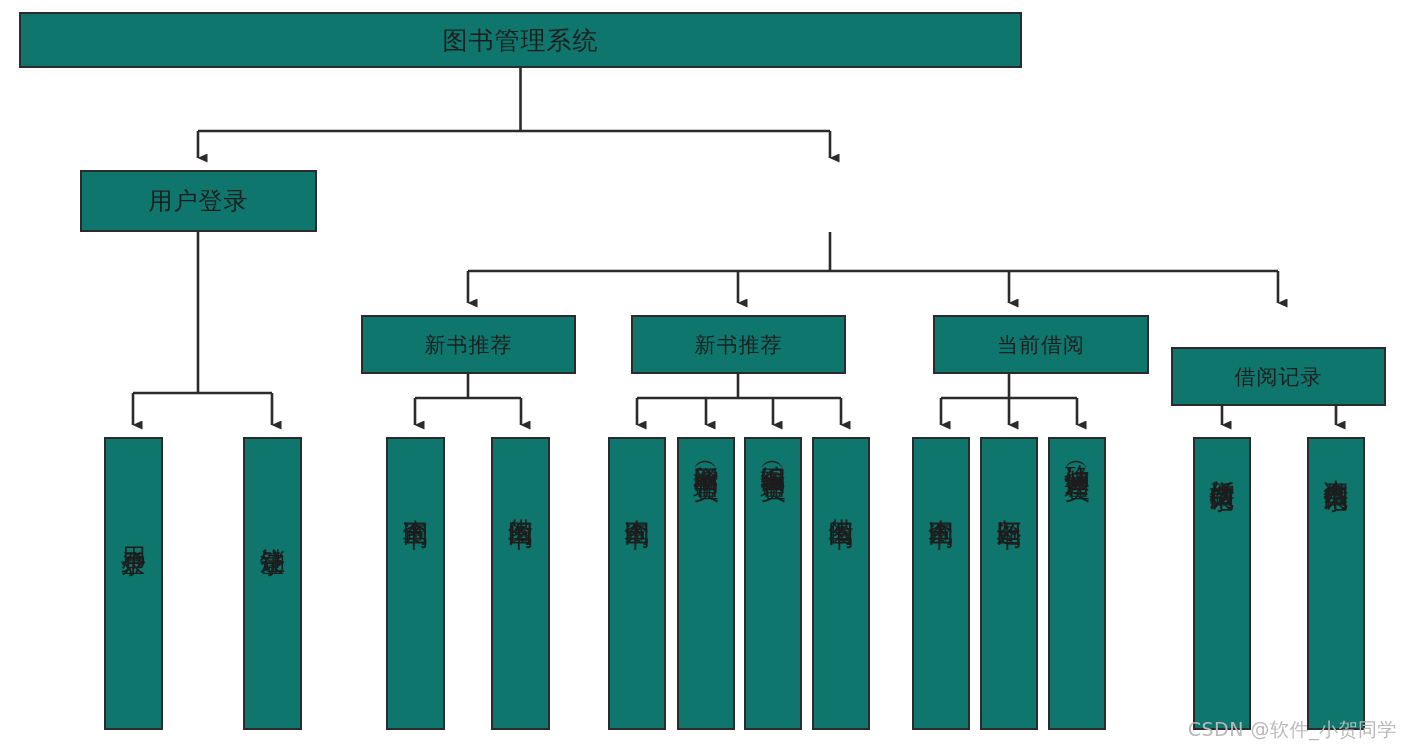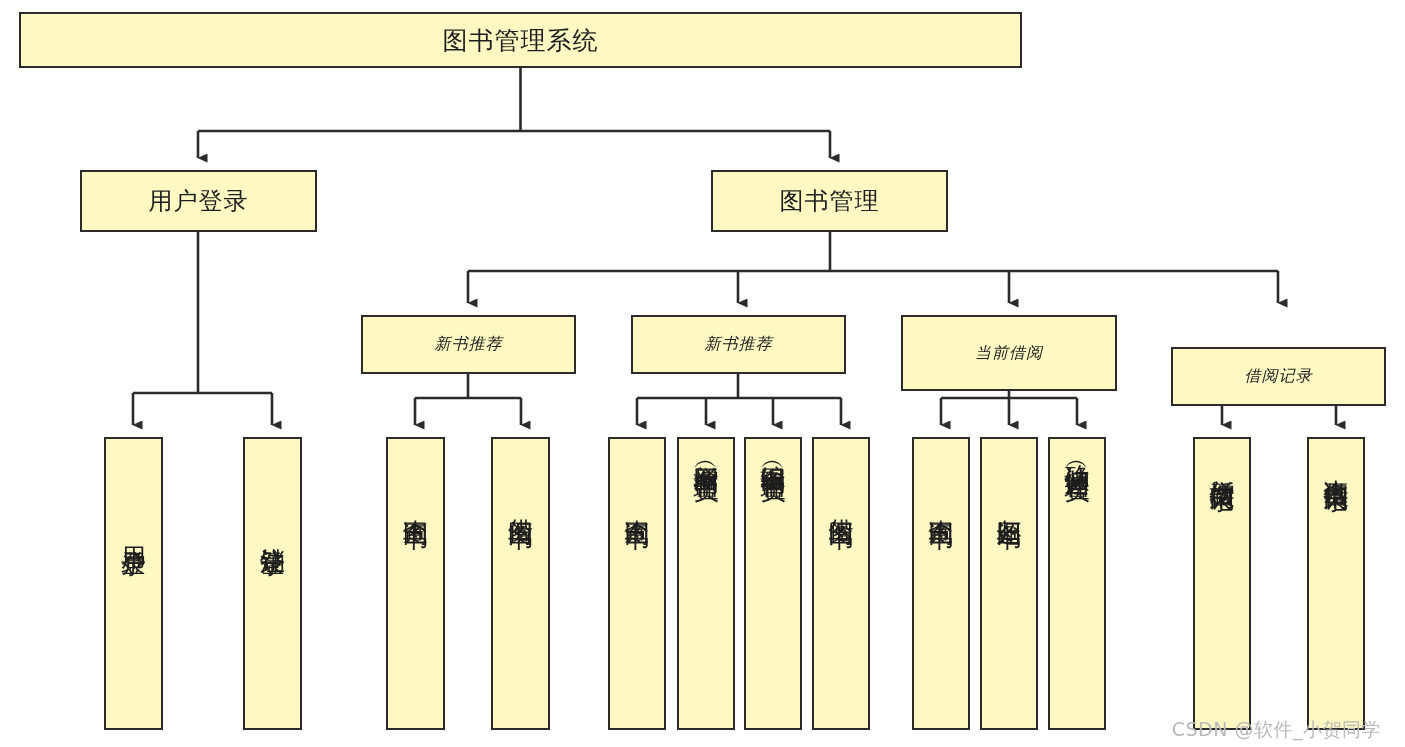--- a/index.html
+++ b/index.html
@@ -23,41 +23,40 @@
     position: absolute;
     left: 0;
     top: 0;
     width: 1405px;
     height: 747px;
     pointer-events: none;
   }
   .node {
     position: absolute;
     box-sizing: border-box;
-    background: #fef9c3;
+    background: #0f766e;
     border: 2.5px solid #2b2b2b;
     display: flex;
     align-items: center;
     justify-content: center;
     color: #1d1d1d;
     text-align: right;
     z-index: 2;
   }
   .node-root {
     font-size: 25px;
     letter-spacing: 1px;
   }
   .node-l1 {
     font-size: 24px;
     letter-spacing: 1px;
   }
   .node-l2 {
-    font-size: 16px;
+    font-size: 21px;
     letter-spacing: 1px;
-    font-style: italic;
   }
   
   .node-leaf {
     align-items: flex-start;
     justify-content: center;
     padding-top: 6px;
   }
   .node-leaf .vlabel {
     writing-mode: vertical-rl;
     text-orientation: upright;
@@ -68,21 +67,21 @@
     color: #1d1d1d;
   }
   
   .leaf-pad-lg { padding-top: 88px; }
   .leaf-pad-md { padding-top: 60px; }
   .leaf-pad-sm { padding-top: 20px; }
   .leaf-pad-none { padding-top: 6px; }
 
   #watermark {
     position: absolute;
-    right: 24px;
+    right: 8px;
     bottom: 4px;
     font-size: 19px;
     color: #b9b9b9;
     letter-spacing: 0.5px;
     z-index: 3;
     white-space: nowrap;
   }
 </style>
 </head>
 <body>
@@ -155,31 +154,28 @@
     </g>
   </svg>
 
   <div class="node node-root" style="left:19px; top:12px; width:1003px; height:56px;">
     <span>图书管理系统</span>
   </div>
 
   <div class="node node-l1" style="left:80px; top:170px; width:237px; height:62px;">
     <span>用户登录</span>
   </div>
-  <div class="node node-l1" style="left:711px; top:170px; width:237px; height:62px;">
-    <span>图书管理</span>
-  </div>
 
   <div class="node node-l2" style="left:361px; top:315px; width:215px; height:59px;">
     <span>新书推荐</span>
   </div>
   <div class="node node-l2" style="left:631px; top:315px; width:215px; height:59px;">
     <span>新书推荐</span>
   </div>
-  <div class="node node-l2" style="left:901px; top:315px; width:216px; height:76px;">
+  <div class="node node-l2" style="left:933px; top:315px; width:216px; height:59px;">
     <span>当前借阅</span>
   </div>
   <div class="node node-l2" style="left:1171px; top:315px; width:215px; height:59px;margin-top:32px;">
     <span>借阅记录</span>
   </div>
 
   <div class="node node-leaf leaf-pad-lg" style="left:104px; top:437px; width:59px; height:293px;">
     <span class="vlabel">用户登录</span>
   </div>
   <div class="node node-leaf leaf-pad-lg" style="left:243px; top:437px; width:59px; height:293px;">

